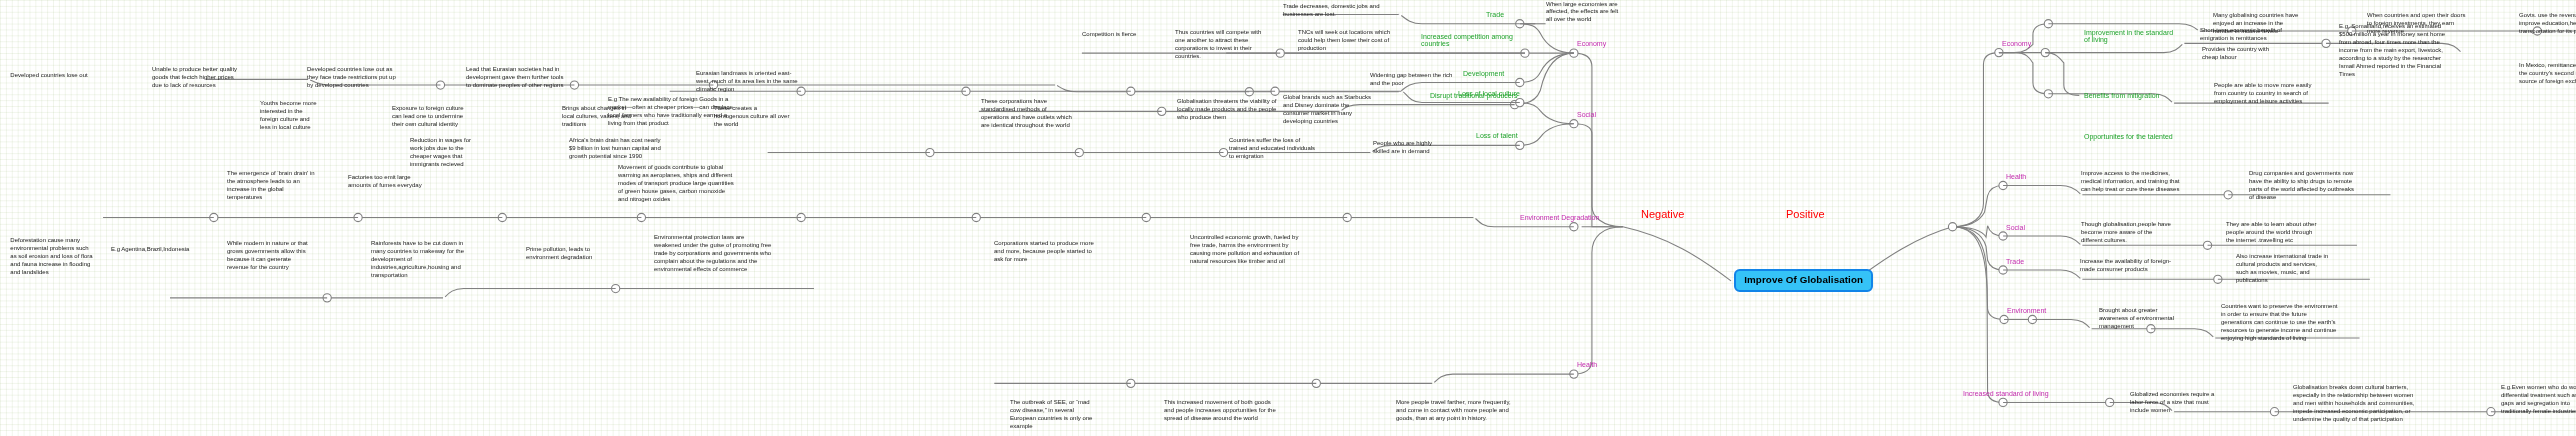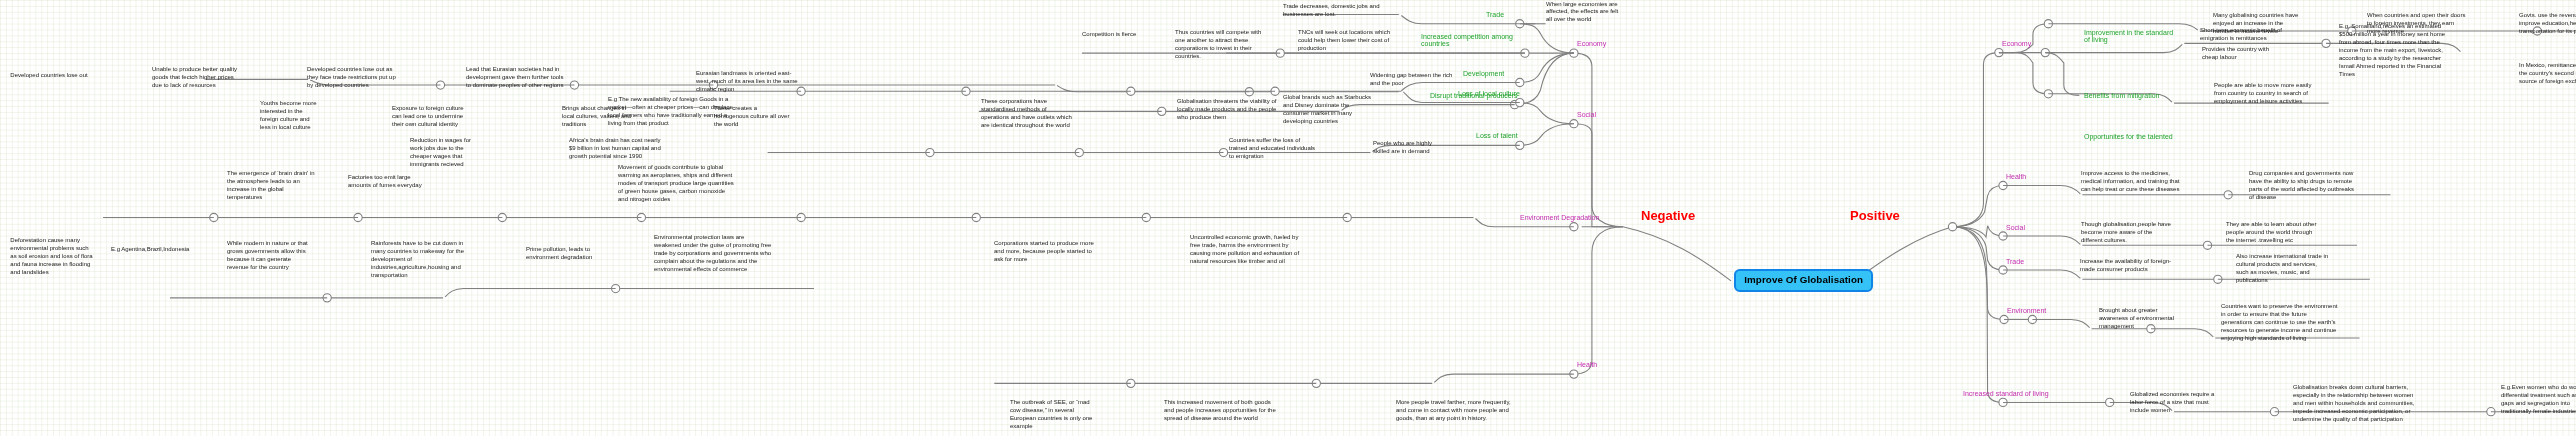--- a/index.html
+++ b/index.html
@@ -24,21 +24,21 @@
 
   .node{position:absolute;white-space:pre-line;}
 
   
   .root{
     background:#35C3F7;border:2.6px solid #1184E8;border-radius:5.7px;
     color:#000;font-weight:bold;font-size:9.8px;
     padding:4.1px 8.2px;letter-spacing:0.1px;line-height:1.1;
   }
   
-  .side{color:#FF0000;font-weight:bold;font-size:13px;}
+  .side{color:#FF0000;font-weight:normal;font-size:11px;}
   
   .cat{color:#C32BAE;font-size:7px;}
   
   .sub{color:#1FA32B;font-size:7px;}
   
   .leaf{color:#1a1a1a;font-size:6px;line-height:1.33;}
 </style>
 </head>
 <body>
 
@@ -230,21 +230,21 @@
     <circle cx="5405" cy="781" r="8"></circle>
     <path d="M5405 781 L5700 781 C5720 781 5728 789 5736 797"></path>
     <path d="M5740 799 L6060 799"></path>
     <circle cx="6065" cy="799" r="8"></circle>
     <path d="M6065 799 L6400 799"></path>
   </svg>
 
   <div class="node root" style="left:1734px;top:269px;">Improve Of Globalisation</div>
 
   <div class="node side" style="left:1641px;top:208px;">Negative</div>
-  <div class="node side" style="left:1850px;top:208px;">Positive</div>
+  <div class="node side" style="left:1786px;top:208px;">Positive</div>
 
   <div class="node cat" style="left:1577px;top:40px;">Economy</div>
   <div class="node cat" style="left:1577px;top:111px;">Social</div>
   <div class="node cat" style="left:1520px;top:214px;">Environment Degradation</div>
   <div class="node cat" style="left:1577px;top:361px;">Health</div>
 
   <div class="node sub" style="left:1486px;top:10.8px;">Trade</div>
   <div class="node sub" style="left:1421px;top:33px;width:93px;">Increased competition among countries</div>
   <div class="node sub" style="left:1463px;top:70px;">Development</div>
   <div class="node sub" style="left:1430px;top:92px;">Disrupt traditional producers</div>

